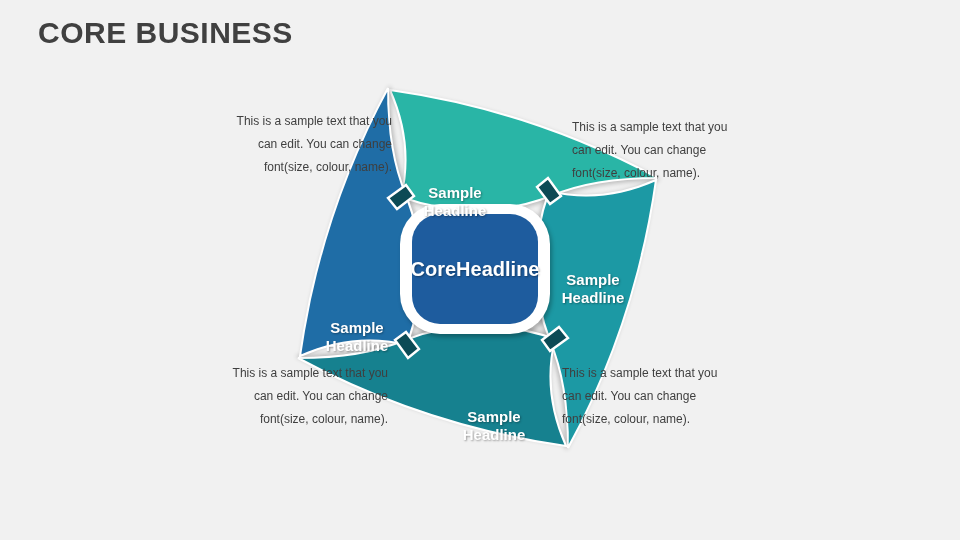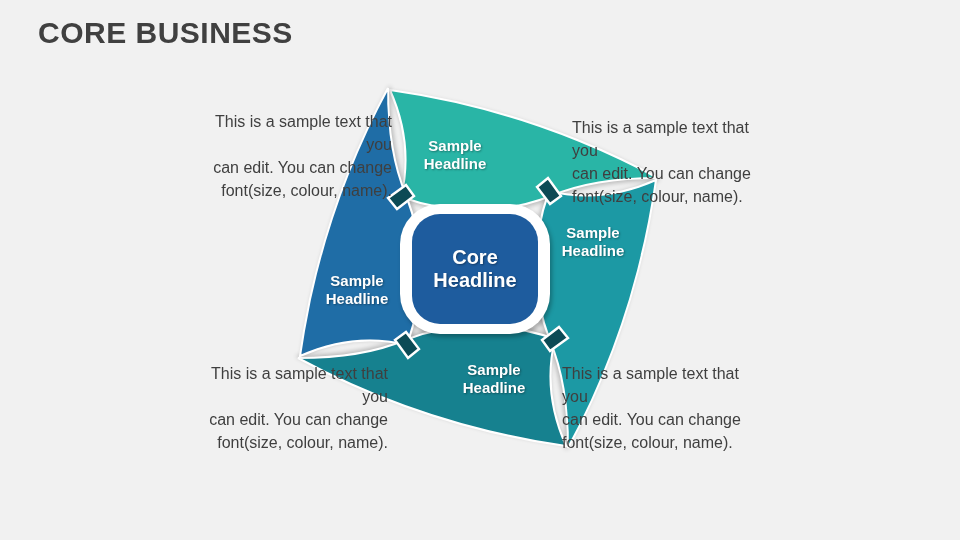--- a/index.html
+++ b/index.html
@@ -10,40 +10,41 @@
   }
   .stage{position:absolute;inset:0;}
   svg.diagram{position:absolute;left:0;top:0;}
   .slide-title{
     position:absolute;left:38px;top:16px;
     font-size:30px;font-weight:bold;color:#404040;
     letter-spacing:0.5px;
   }
   .callout{
     position:absolute;width:205px;
-    font-size:16px;line-height:23px;color:#3F3F3F;
+    font-size:12px;line-height:23px;color:#3F3F3F;
   }
   .callout.align-right{text-align:right;}
   .callout.align-left{text-align:left;}
   .co-tl{left:187px;top:110px;}
   .co-tr{left:572px;top:116px;}
   .co-bl{left:183px;top:362px;}
   .co-br{left:562px;top:362px;}
   .blade-label{
     position:absolute;width:96px;text-align:center;
     font-size:15px;font-weight:bold;line-height:18px;color:#FFFFFF;
     text-shadow:1px 1px 2px rgba(0,0,0,0.35);
+    margin-top:47px;
   }
   .bl-top{left:407px;top:137px;}
   .bl-right{left:545px;top:224px;}
   .bl-bottom{left:446px;top:361px;}
   .bl-left{left:309px;top:272px;}
   .center-label{
     position:absolute;left:409px;top:214px;width:132px;height:110px;
-    display:flex;flex-direction:column;align-items:center;justify-content:center;
+    display:flex;flex-direction:row;align-items:center;justify-content:center;
     font-size:20px;font-weight:bold;line-height:23px;color:#FFFFFF;
     text-shadow:1px 1px 2px rgba(0,0,0,0.35);text-align:center;
   }
   .shadowed{filter:drop-shadow(2px 3px 2px rgba(0,0,0,0.28));}
   .soft-shadow{filter:drop-shadow(1px 2px 2px rgba(0,0,0,0.22));}
 </style>
 </head>
 <body>
 
 <div class="stage">

